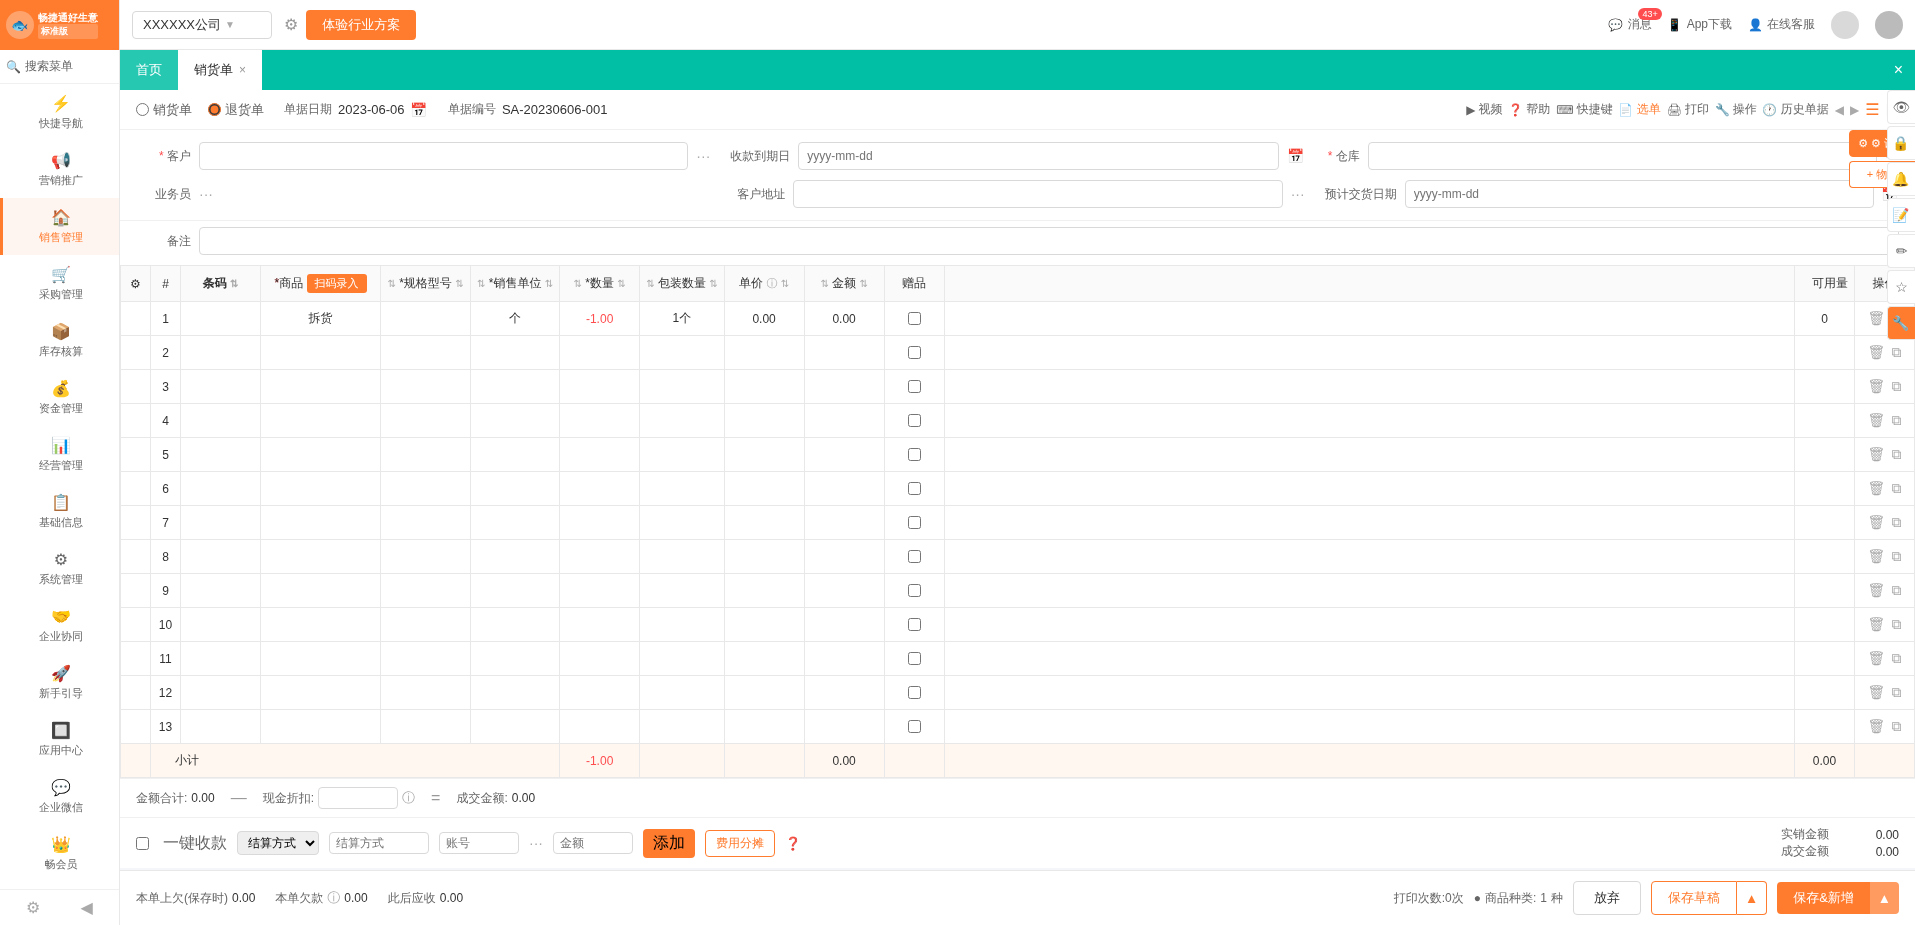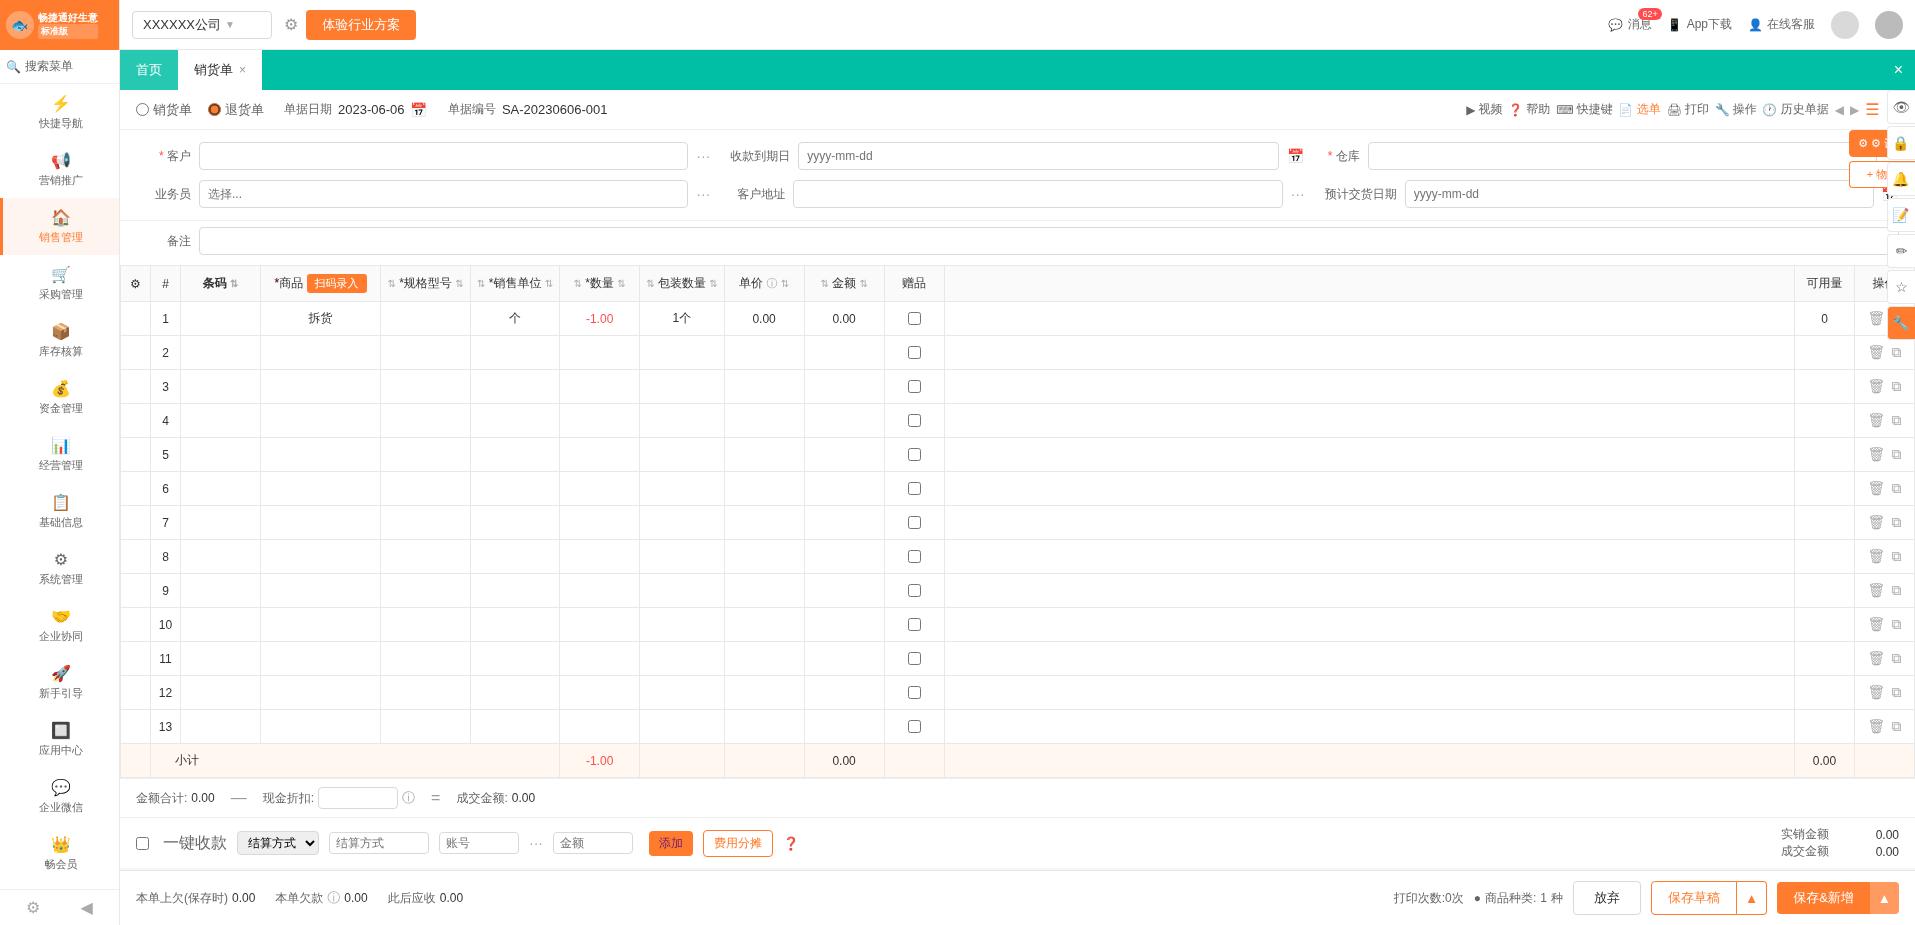--- a/index.html
+++ b/index.html
@@ -293,27 +293,26 @@
     .pay-label { color: #666; font-size: 16px; }
     .pay-select {
       border: 1px solid #d9d9d9;
       border-radius: 4px;
       padding: 3px 6px;
       font-size: 12px;
       min-width: 80px;
     }
     .add-btn {
       background: #ff7b2e;
-      color: #701a75;
+      color: #000000;
       border: none;
       padding: 4px 10px;
       border-radius: 4px;
       cursor: pointer;
-      font-size: 12px;
-      margin-left: 6px;
+      font-size: 16px;
     }
     .expense-btn {
       border: 1px solid #ff7b2e;
       color: #ff7b2e;
       background: #fff;
       padding: 4px 10px;
       border-radius: 4px;
       cursor: pointer;
       font-size: 12px;
     }
@@ -415,21 +414,21 @@
     .col-no { width: 30px; }
     .col-barcode { width: 80px; font-weight: bold; }
     .col-product { width: 120px; }
     .col-spec { width: 90px; }
     .col-unit { width: 80px; }
     .col-qty { width: 80px; }
     .col-pkgqty { width: 80px; }
     .col-price { width: 80px; }
     .col-amount { width: 80px; }
     .col-gift { width: 60px; }
-    .col-avail { width: 60px; }
+    .col-avail { width: 60px; text-align: right; }
     .col-op { width: 60px; }
 
     .info-icon { font-size: 11px; color: #aaa; cursor: pointer; }
   </style>
 </head>
 <body>
 
 <div class="sidebar">
   <div class="sidebar-logo">
     <div class="sidebar-logo-icon">🐟</div>
@@ -510,21 +509,21 @@
     <div class="topbar-company">
       <span class="topbar-company-name">XXXXXX公司</span>
       <span style="color:#aaa;font-size:10px">▼</span>
     </div>
     <span class="topbar-gear">⚙</span>
     <button class="topbar-trial-btn">体验行业方案</button>
     <div class="topbar-right">
       <div class="topbar-right-item" style="position:relative">
         <span>💬</span>
         <span>消息</span>
-        <span class="badge">62+</span>
+        <span class="badge">43+</span>
       </div>
       <div class="topbar-right-item">
         <span>📱</span>
         <span>App下载</span>
       </div>
       <div class="topbar-right-item">
         <span>👤</span>
         <span>在线客服</span>
       </div>
       <div class="avatar"></div>
@@ -622,21 +621,20 @@
           </div>
 
           <div class="form-row">
             <span class="form-field-label required" style="min-width:35px">仓库</span>
             <input class="form-field-input" type="text" style="flex: 1 1 0%;">
             <span class="field-dots">···</span>
           </div>
 
           <div class="form-row">
             <span class="form-field-label">业务员</span>
-            <input class="form-field-input" type="text" placeholder="选择..." style="flex: 1 1 0%;">
             <span class="field-dots">···</span>
           </div>
 
           <div class="form-row">
             <span class="form-field-label">客户地址</span>
             <input class="form-field-input" type="text" style="flex: 1 1 0%;">
             <span class="field-dots">···</span>
           </div>
 
           <div class="form-row">

